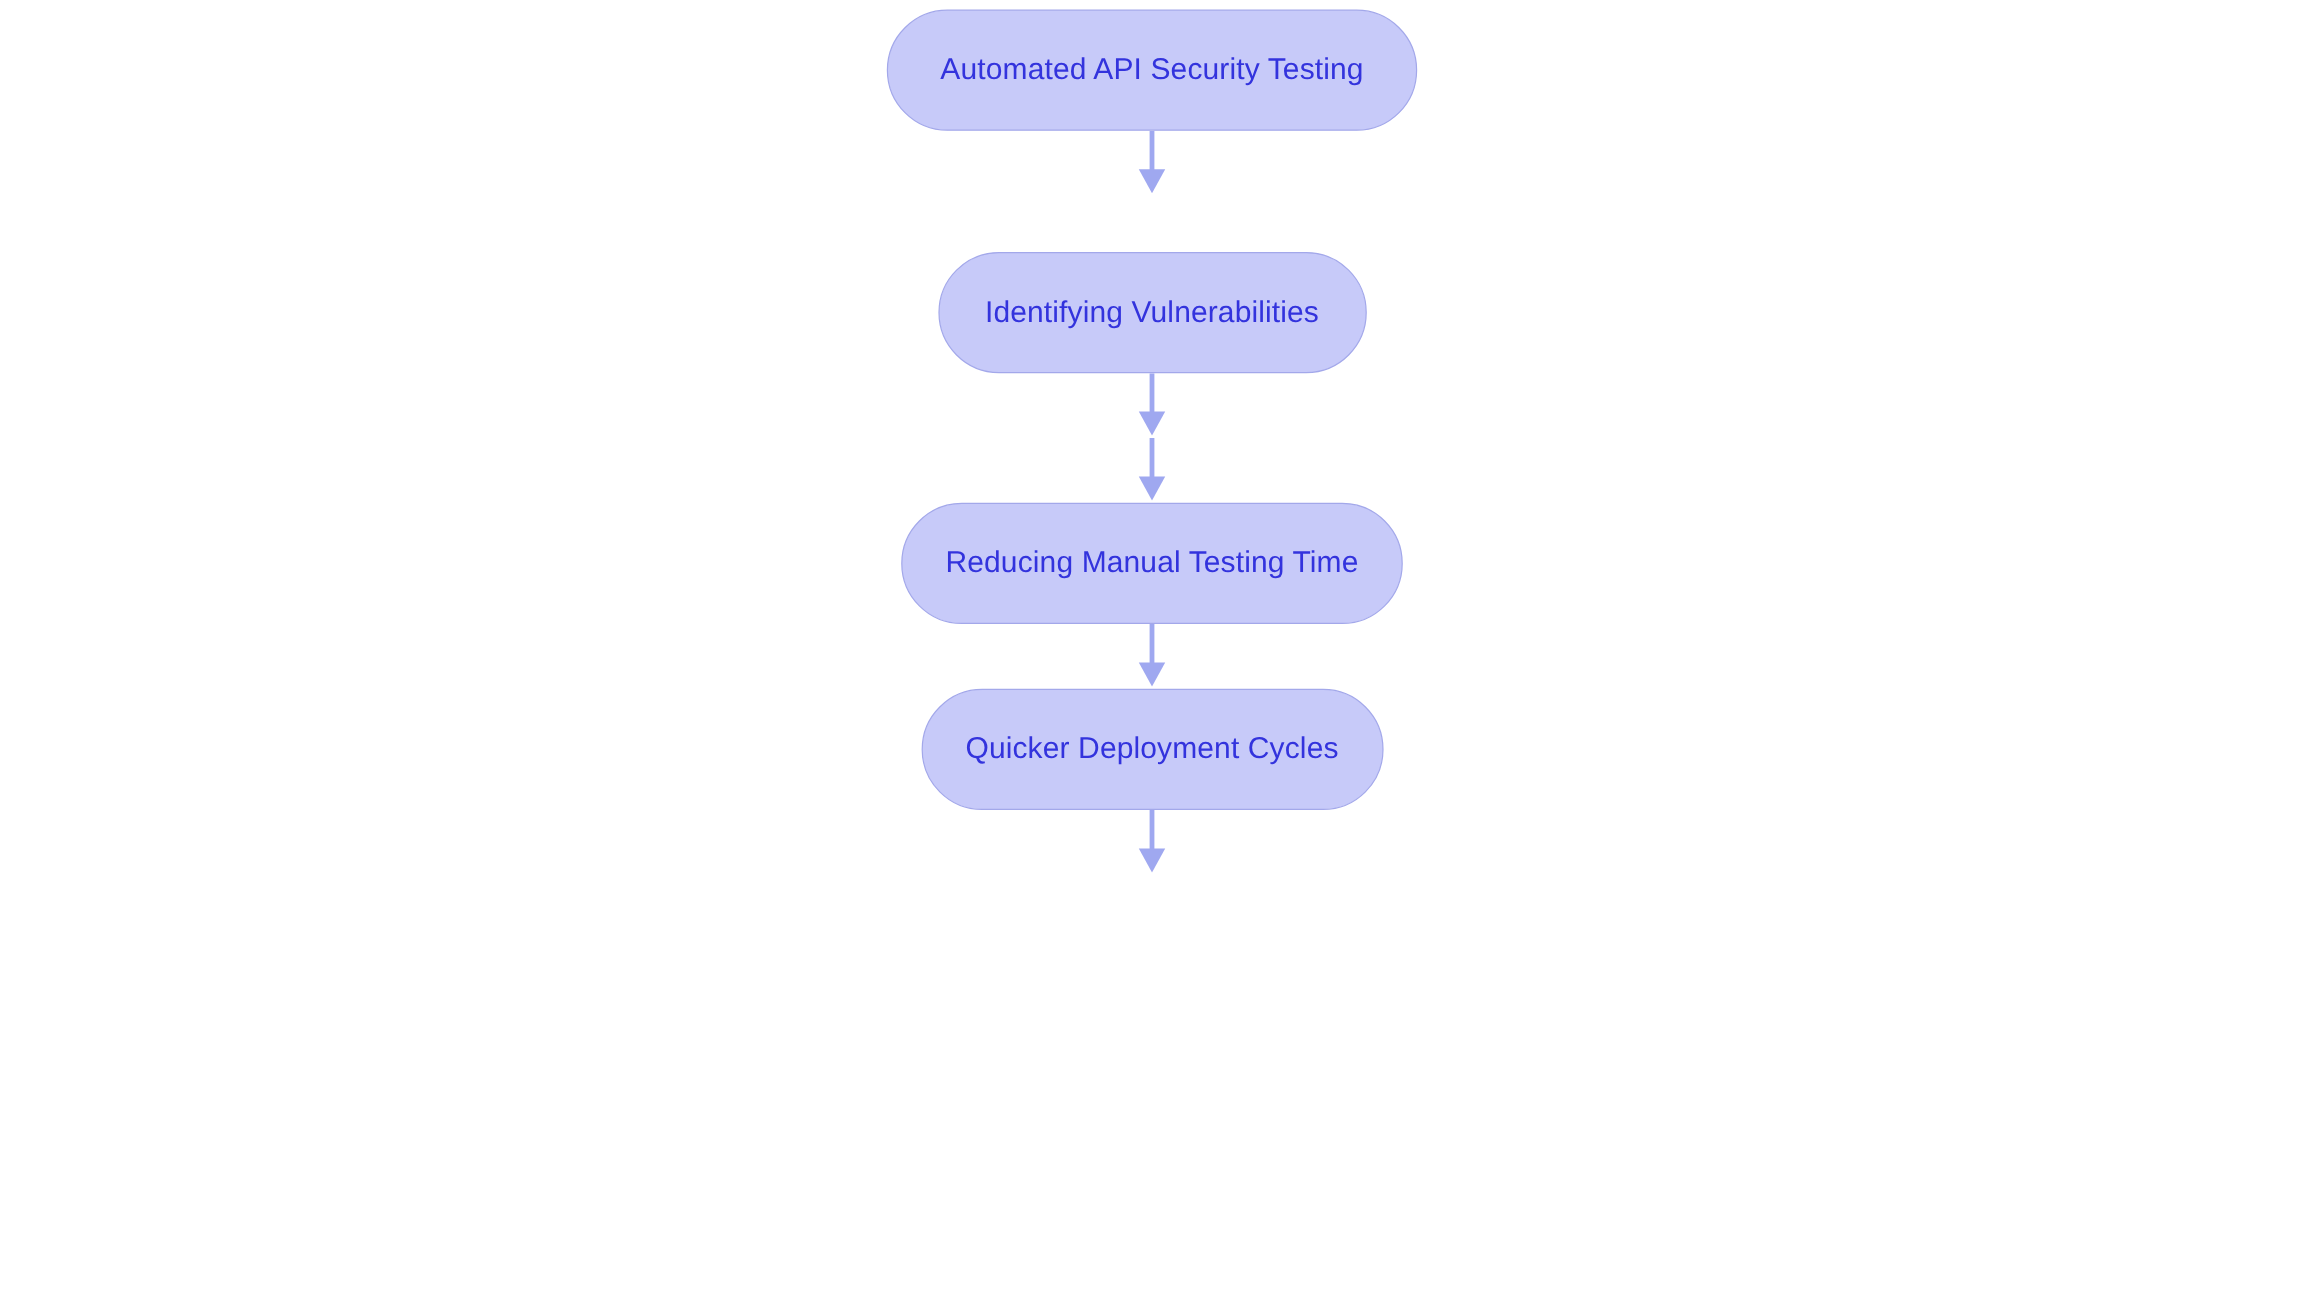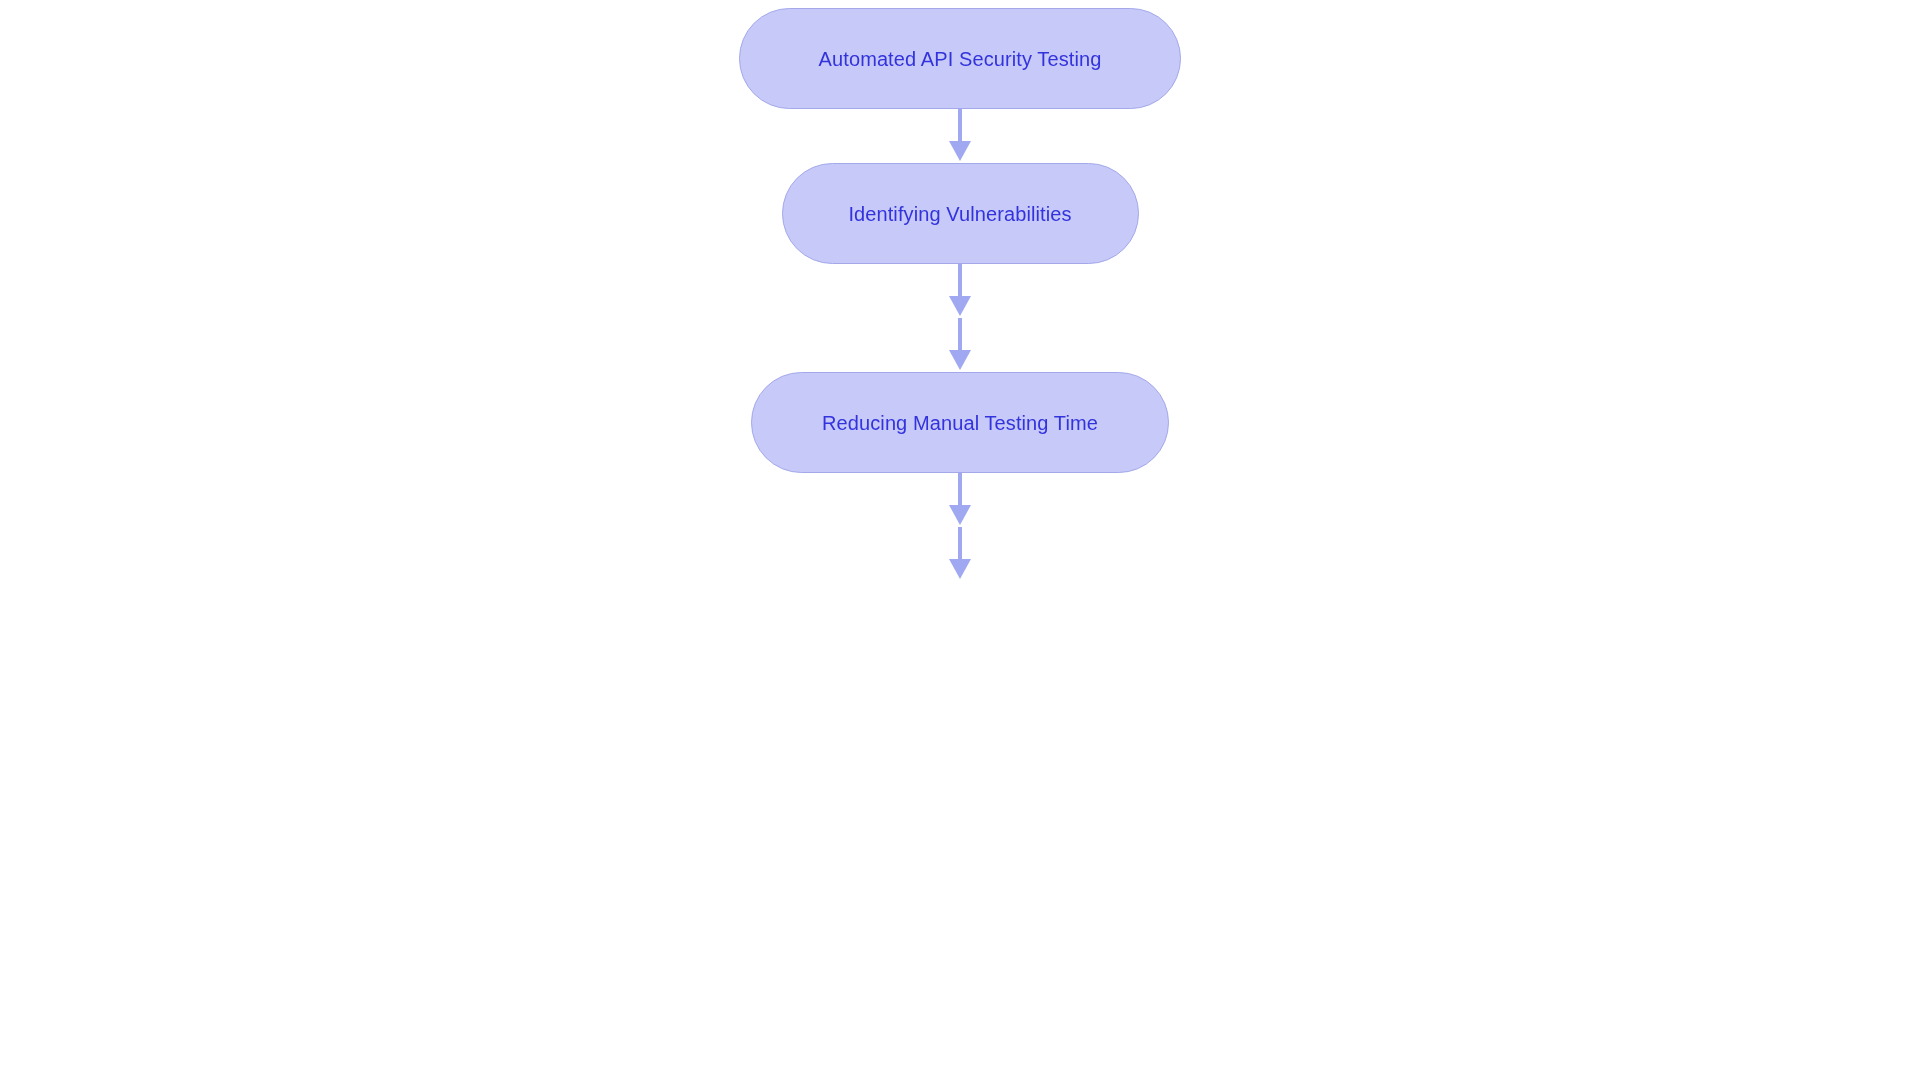--- a/index.html
+++ b/index.html
@@ -38,33 +38,33 @@
     background: #c7caf9;
     border: 1.6px solid #a3a8ea;
     color: #3333dd;
     display: flex;
     align-items: center;
     justify-content: center;
     padding: 0 34px;
     white-space: nowrap;
   }
   .node-label {
-    font-size: 20px;
+    font-size: 25px;
     font-weight: 400;
     letter-spacing: 0.1px;
     line-height: 1;
     color: #3333dd;
   }
   .connector {
     width: 40px;
     height: 54px;
     display: block;
   }
   .n1 { width: 442px; }
-  .n2 { width: 357px; }
+  .n2 { width: 357px; margin-top: 47px; }
   .n3 { width: 316px; }
   .n4 { width: 418px; }
   .n5 { width: 385px; }
   .n6 { width: 422px; }
   .spacer-top { height: 8px; }
 </style>
 </head>
 <body>
 
 <div class="canvas">
@@ -98,20 +98,23 @@
 
     <div class="node n4">
       <span class="node-label">Reducing Manual Testing Time</span>
     </div>
 
     <svg class="connector" viewBox="0 0 40 54">
       <line x1="20" y1="0" x2="20" y2="34" stroke="#9fa8f0" stroke-width="4"></line>
       <polygon points="20,52 9,32 31,32" fill="#9fa8f0"></polygon>
     </svg>
 
+    <div class="node n5">
+      <span class="node-label">Quicker Deployment Cycles</span>
+    </div>
 
     <svg class="connector" viewBox="0 0 40 54">
       <line x1="20" y1="0" x2="20" y2="34" stroke="#9fa8f0" stroke-width="4"></line>
       <polygon points="20,52 9,32 31,32" fill="#9fa8f0"></polygon>
     </svg>
 
 
   </div>
 </div>
 

